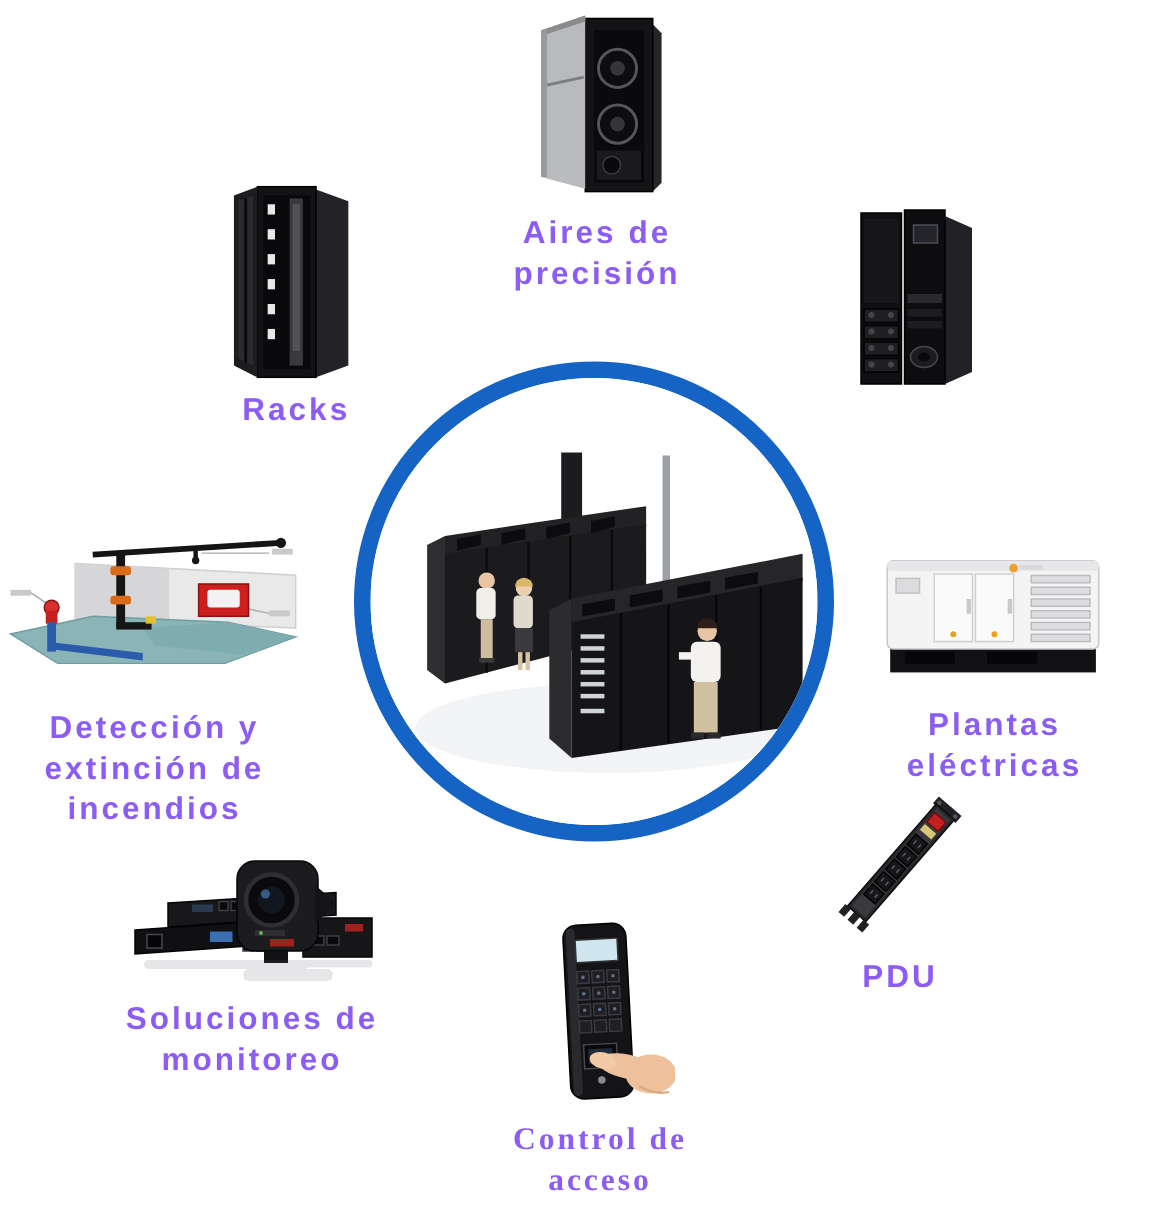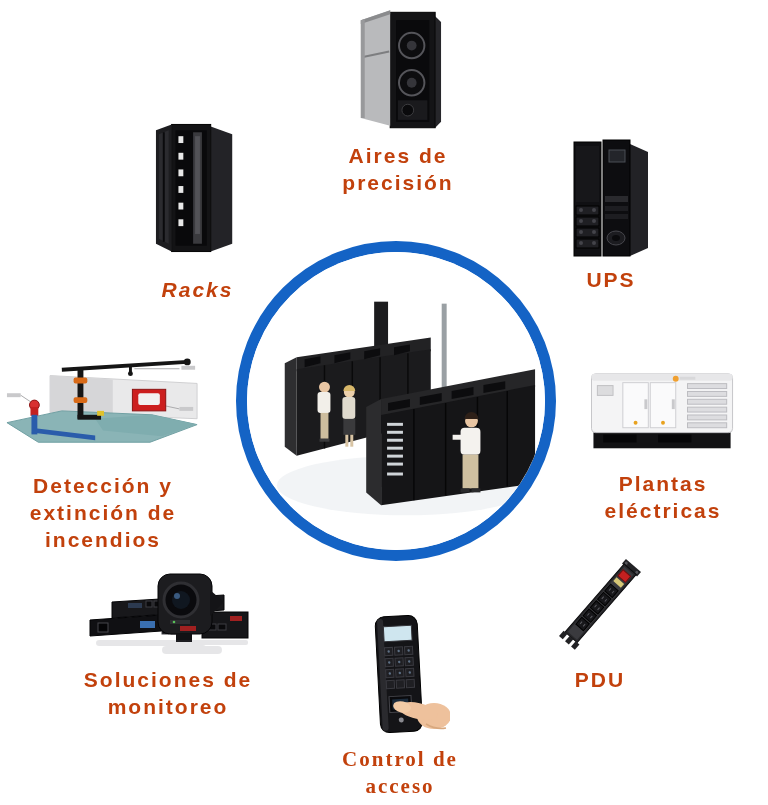--- a/index.html
+++ b/index.html
@@ -5,31 +5,31 @@
   html,body{margin:0;padding:0;background:#ffffff;}
   .canvas{
     position:relative;width:768px;height:805px;background:#ffffff;
     font-family:"Liberation Sans","DejaVu Sans",sans-serif;overflow:hidden;
   }
   .item{position:absolute;}
   .art{display:block;margin:0 auto;}
   .label{
     white-space:pre-line;text-align:center;
     font-size:21px;font-weight:700;line-height:27px;letter-spacing:2px;
-    color:#c2410c;
+    color:#8b5cf6;
   }
   #item-aires{left:300px;top:6px;width:196px;}
   #item-aires .label{margin-top:6px;}
   #item-racks{left:120px;top:120px;width:155px;}
-  #item-racks .label{margin-top:20px;font-style:italic;}
+  #item-racks .label{margin-top:4px;}
   #item-ups{left:535px;top:134px;width:152px;}
   #item-ups .label{margin-top:4px;}
   #item-plantas{left:584px;top:366px;width:158px;}
   #item-plantas .label{margin-top:8px;}
-  #item-pdu{left:548px;top:552px;width:104px;}
+  #item-pdu{left:548px;top:524px;width:104px;}
   #item-pdu .label{margin-top:10px;}
   #item-control{left:305px;top:612px;width:190px;font-family:Liberation Serif, serif;}
   #item-control .label{margin-top:4px;}
   #item-soluciones{left:58px;top:572px;width:220px;}
   #item-soluciones .label{margin-top:4px;}
   #item-deteccion{left:5px;top:354px;width:196px;}
   #item-deteccion .label{margin-top:16px;}
   .center-circle{
     position:absolute;left:236px;top:241px;width:298px;height:298px;
     border:11px solid #1463c5;border-radius:50%;overflow:hidden;background:#ffffff;
@@ -185,21 +185,20 @@
         <circle cx="26" cy="109" r="2" fill="#44444a"></circle>
       </g>
       <rect x="35" y="6" width="27" height="116" fill="#0d0d10" stroke="#000000"></rect>
       <rect x="41" y="16" width="16" height="12" fill="#23252a" stroke="#4a4e55"></rect>
       <rect x="37" y="62" width="23" height="6" fill="#2a2a2e"></rect>
       <rect x="37" y="72" width="23" height="5" fill="#1d1d21"></rect>
       <rect x="37" y="80" width="23" height="5" fill="#1d1d21"></rect>
       <ellipse cx="48" cy="104" rx="9" ry="7" fill="#1c1c20" stroke="#46464c"></ellipse>
       <ellipse cx="48" cy="104" rx="4" ry="3" fill="#0a0a0c"></ellipse>
     </svg>
-    <div class="label">UPS</div>
   </div>
 
   <div class="item" id="item-plantas">
     <svg class="art" width="148" height="96" viewBox="0 0 150 98">
       <rect x="4" y="66" width="140" height="18" fill="#121214"></rect>
       <rect x="14" y="70" width="34" height="8" fill="#060608"></rect>
       <rect x="70" y="70" width="34" height="8" fill="#060608"></rect>
       <rect x="2" y="8" width="144" height="60" rx="4" fill="#f4f4f5" stroke="#c6c6c9"></rect>
       <rect x="2" y="8" width="144" height="7" rx="3" fill="#e7e7e9"></rect>
       <rect x="8" y="20" width="16" height="10" fill="#dcdcde" stroke="#c0c0c3"></rect>

